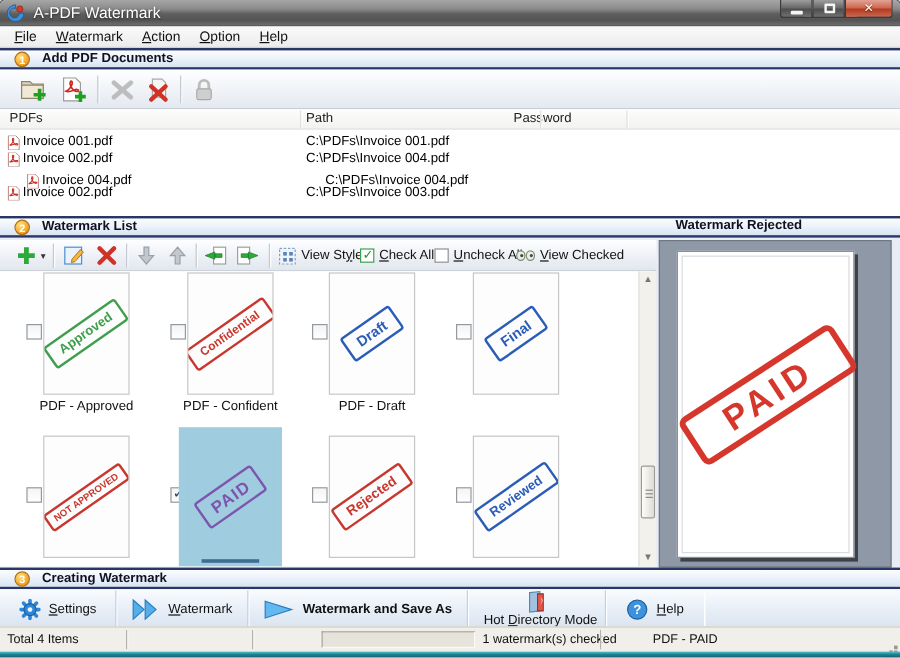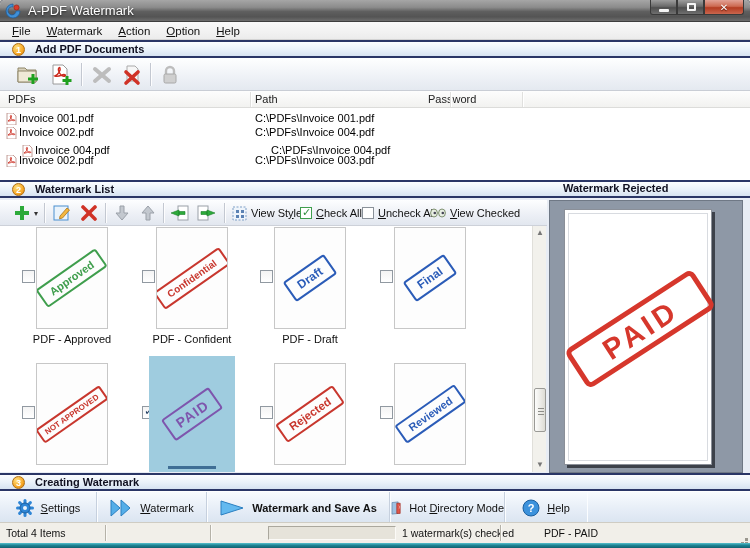--- a/index.html
+++ b/index.html
@@ -443,21 +443,21 @@
         <path d="M12 1 L21 9 L12 17 Z" fill="#55aee8" stroke="#2a7fc0"></path>
       </svg>
       <span class="lbl"><u>W</u>atermark</span>
     </div>
     <div class="act-btn" style="width:183px;">
       <svg width="26" height="18" viewBox="0 0 26 18">
         <path d="M2 2 L24 9 L2 16 Z" fill="#63b9ef" stroke="#2a7fc0"></path>
       </svg>
       <span class="lbl bold">Watermark and Save As</span>
     </div>
-    <div class="act-btn" style="width:115px;">
+    <div class="act-btn" style="width:115px;flex-direction:column;">
       <svg width="18" height="20" viewBox="0 0 18 20">
         <path d="M3 2 l9 -1 v17 l-9 1 z" fill="#9fc2e2" stroke="#5d83a8"></path>
         <path d="M10 3 h5 v15 h-5 z" fill="#e2564a" stroke="#a02e22"></path>
         <path d="M12.5 6 c1.5 2 2 4 0 6 c2 -1 3 -4 0 -6 z" fill="#fff"></path>
       </svg>
       <span class="lbl">Hot <u>D</u>irectory Mode</span>
     </div>
     <div class="act-btn" style="width:82px;border-right:none;">
       <svg width="18" height="18" viewBox="0 0 18 18">
         <circle cx="9" cy="9" r="8" fill="#3c92dc" stroke="#1c5f9e"></circle>

